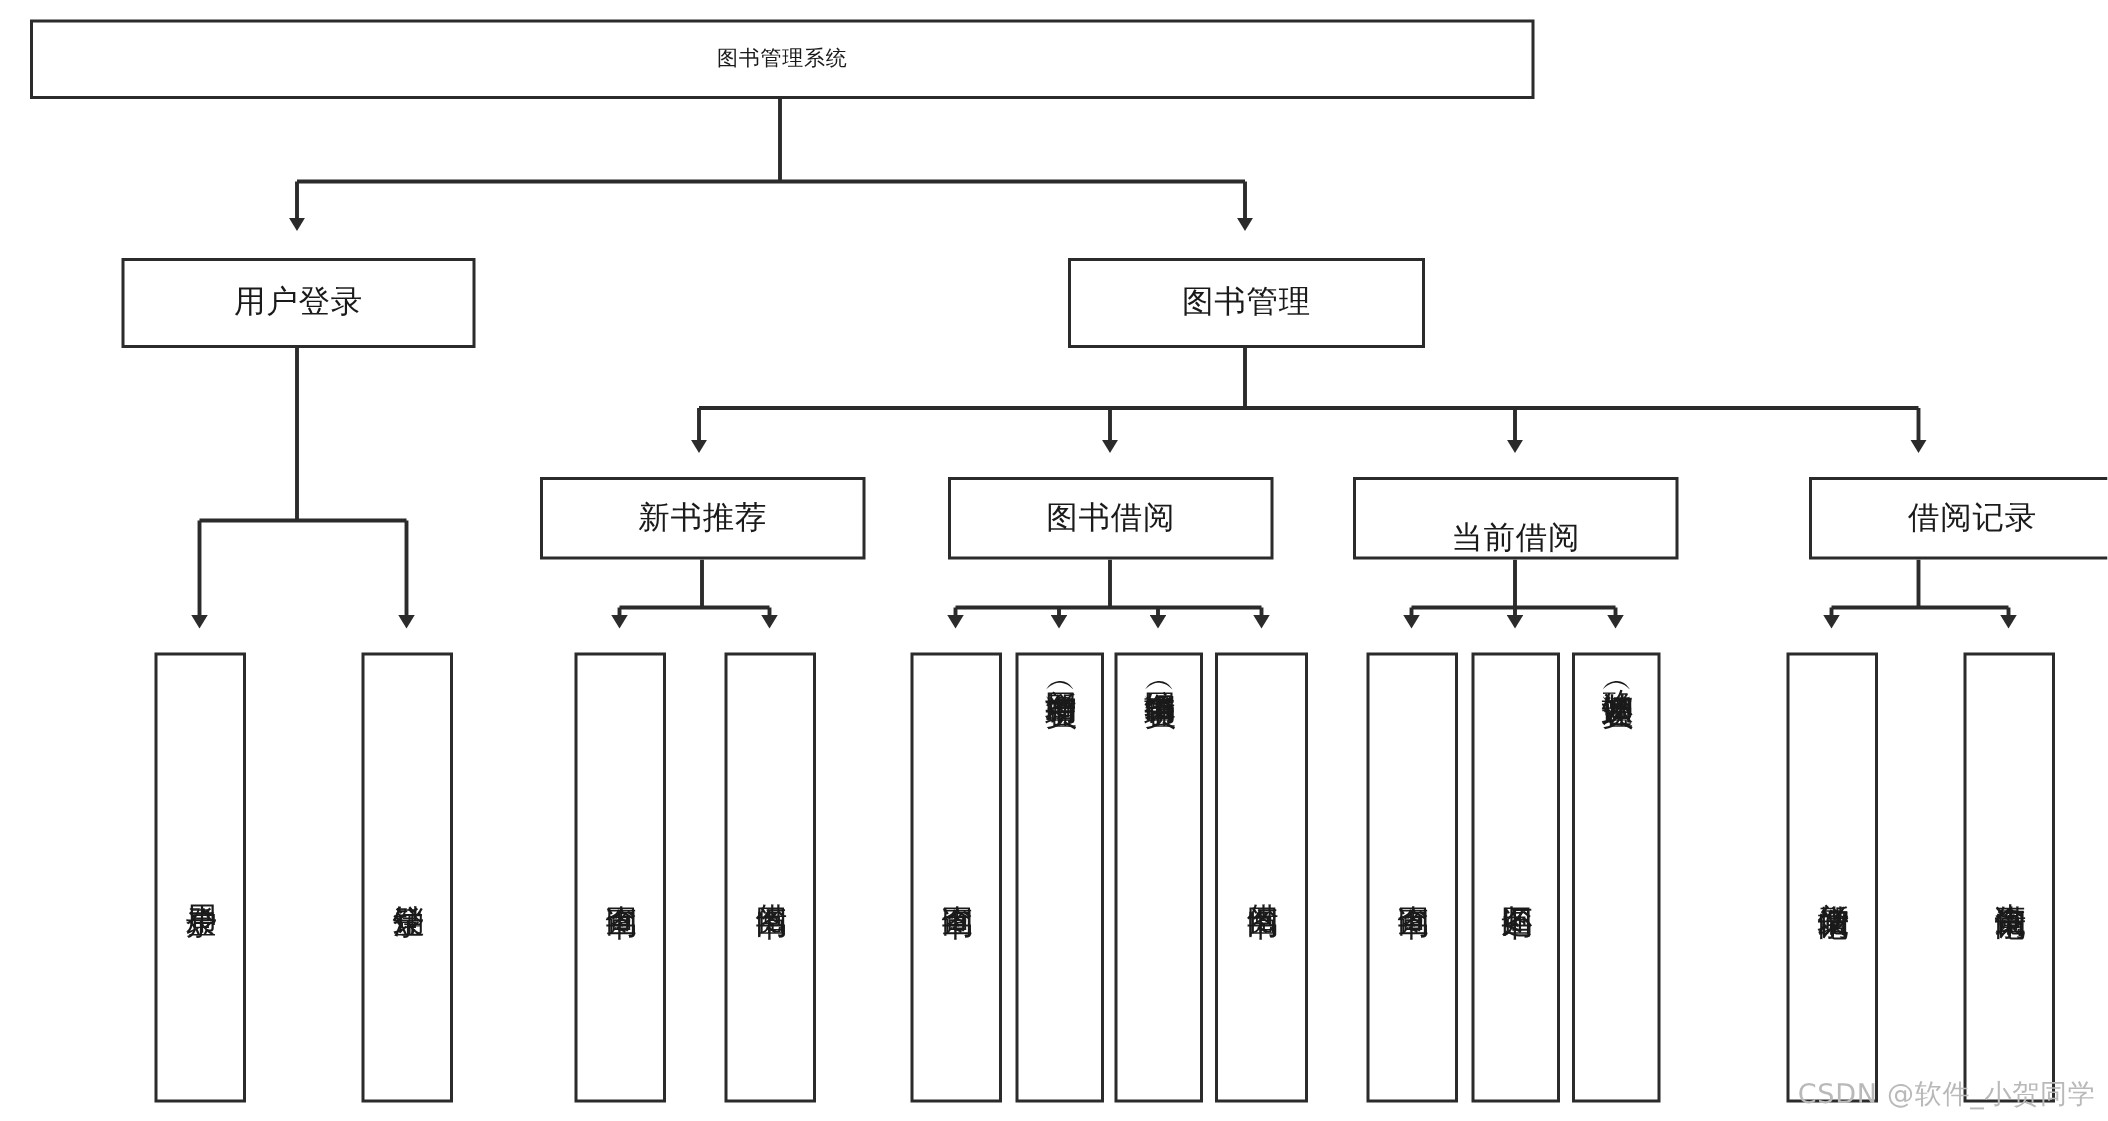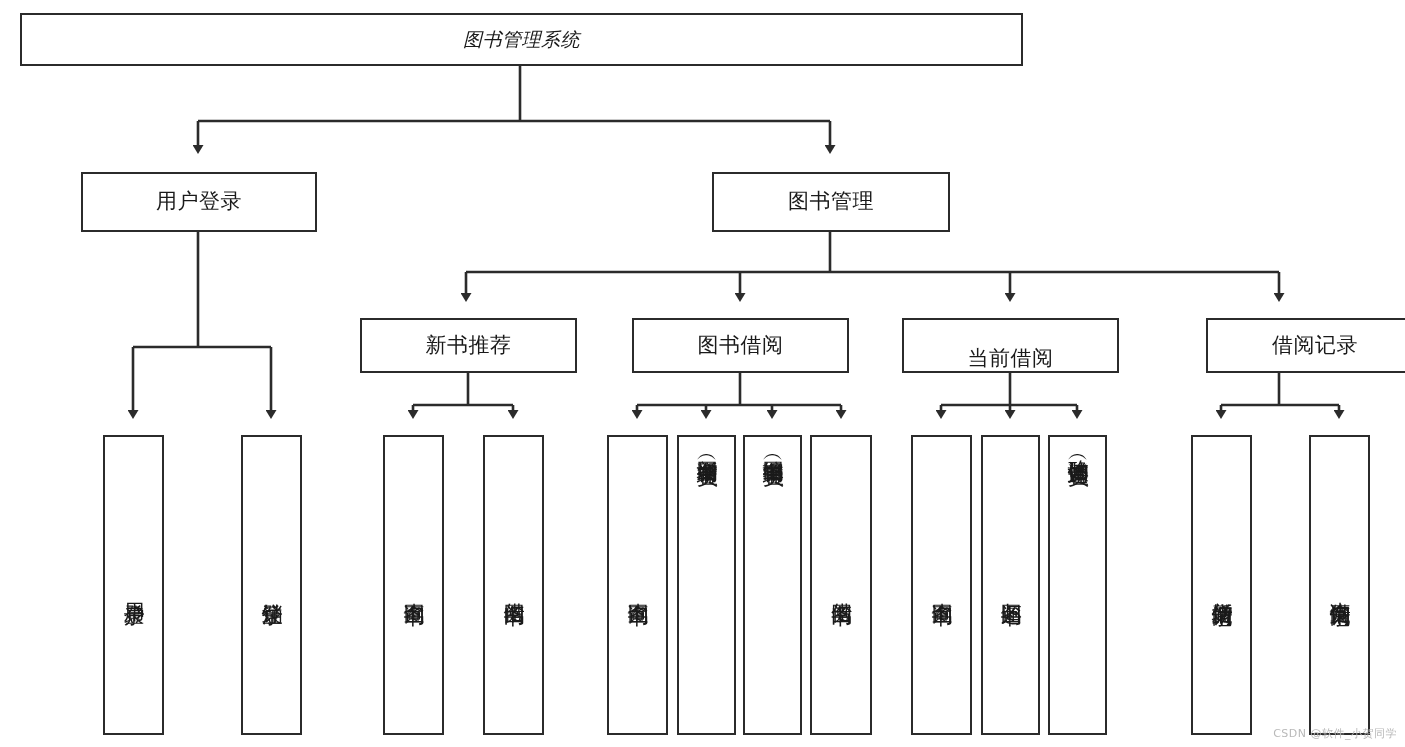--- a/index.html
+++ b/index.html
@@ -38,22 +38,21 @@
     z-index: 2;
   }
   .node-label-h {
     font-size: 21px;
     line-height: 1.2;
     letter-spacing: 0.5px;
     white-space: nowrap;
     color: #1a1a1a;
   }
   .node-root .node-label-h {
-    font-size: 19px;
-    font-style: italic;
+    font-size: 14px;
   }
   .node-vert {
     align-items: flex-start;
     justify-content: center;
     padding-top: 6px;
   }
   .node-label-v {
     writing-mode: vertical-rl;
     text-orientation: upright;
     font-size: 21px;
@@ -63,21 +62,21 @@
     text-align: left;
     white-space: nowrap;
   }
   .node-vert.center-v {
     align-items: center;
   }
   #watermark {
     position: absolute;
     right: 8px;
     bottom: 6px;
-    font-size: 11px;
+    font-size: 18px;
     color: #b9b9b9;
     letter-spacing: 0.5px;
     z-index: 5;
     white-space: nowrap;
   }
 </style>
 </head>
 <body>
 
 <div id="diagram-root">

